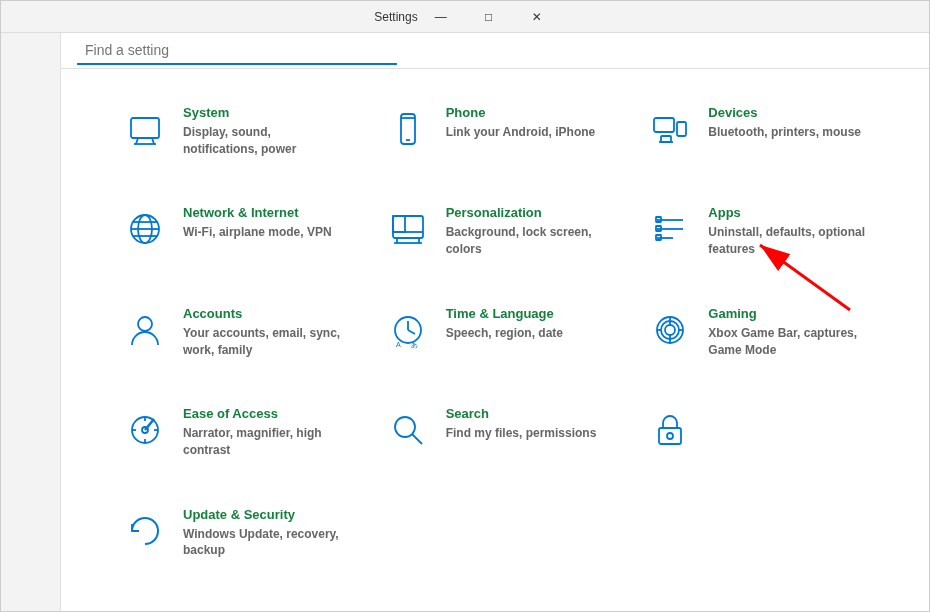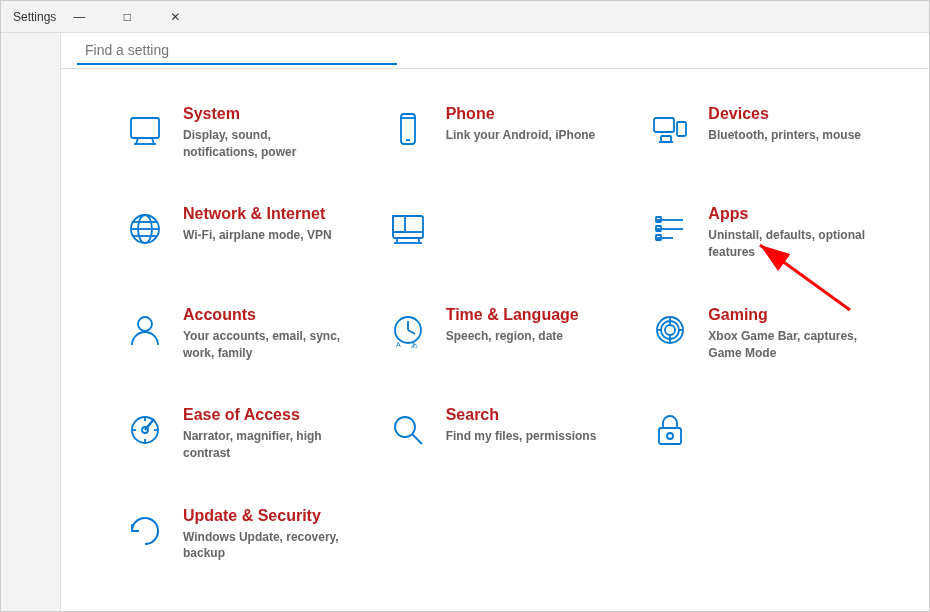--- a/index.html
+++ b/index.html
@@ -15,21 +15,21 @@
       height: 612px;
       display: flex;
       flex-direction: column;
       border: 1px solid #ccc;
     }
     .title-bar {
       height: 32px;
       background: #f3f3f3;
       display: flex;
       align-items: center;
-      justify-content: flex-start;
+      justify-content: center;
       padding: 0 8px 0 12px;
       border-bottom: 1px solid #ddd;
       flex-shrink: 0;
     }
     .title-bar-title {
       font-size: 12px;
       color: #333;
     }
     .title-bar-controls {
       display: flex;
@@ -119,23 +119,23 @@
     .item-icon svg {
       width: 38px;
       height: 38px;
       fill: none;
       stroke: #0078d4;
       stroke-width: 1.8;
     }
 
     .item-text {}
     .item-title {
-      font-size: 16px;
+      font-size: 13px;
       font-weight: 600;
-      color: #b91c1c;
+      color: #15803d;
       margin-bottom: 4px;
     }
     .item-subtitle {
       font-size: 12px;
       color: #666;
       line-height: 1.4;
       font-weight: bold;
     }
 
     
@@ -228,20 +228,24 @@
             <div class="item-icon">
               <svg viewBox="0 0 38 38" fill="none" stroke="#0078d4" stroke-width="1.8">
         <rect x="4" y="6" width="30" height="22" rx="2"></rect>
         <line x1="4" y1="22" x2="34" y2="22"></line>
         <rect x="4" y="6" width="12" height="16"></rect>
         <line x1="8" y1="28" x2="8" y2="33"></line>
         <line x1="30" y1="28" x2="30" y2="33"></line>
         <line x1="5" y1="33" x2="33" y2="33"></line>
       </svg>
             </div>
+            <div class="item-text">
+              <div class="item-title">Personalization</div>
+              <div class="item-subtitle">Background, lock screen, colors</div>
+            </div>
           </div>
           <div class="grid-item">
             <div class="item-icon">
               <svg viewBox="0 0 38 38" fill="none" stroke="#0078d4" stroke-width="1.8">
         <line x1="6" y1="10" x2="32" y2="10"></line>
         <line x1="6" y1="19" x2="32" y2="19"></line>
         <line x1="6" y1="28" x2="22" y2="28"></line>
         <rect x="5" y="7" width="5" height="5" rx="0.5"></rect>
         <rect x="5" y="16" width="5" height="5" rx="0.5"></rect>
         <rect x="5" y="25" width="5" height="5" rx="0.5"></rect>

